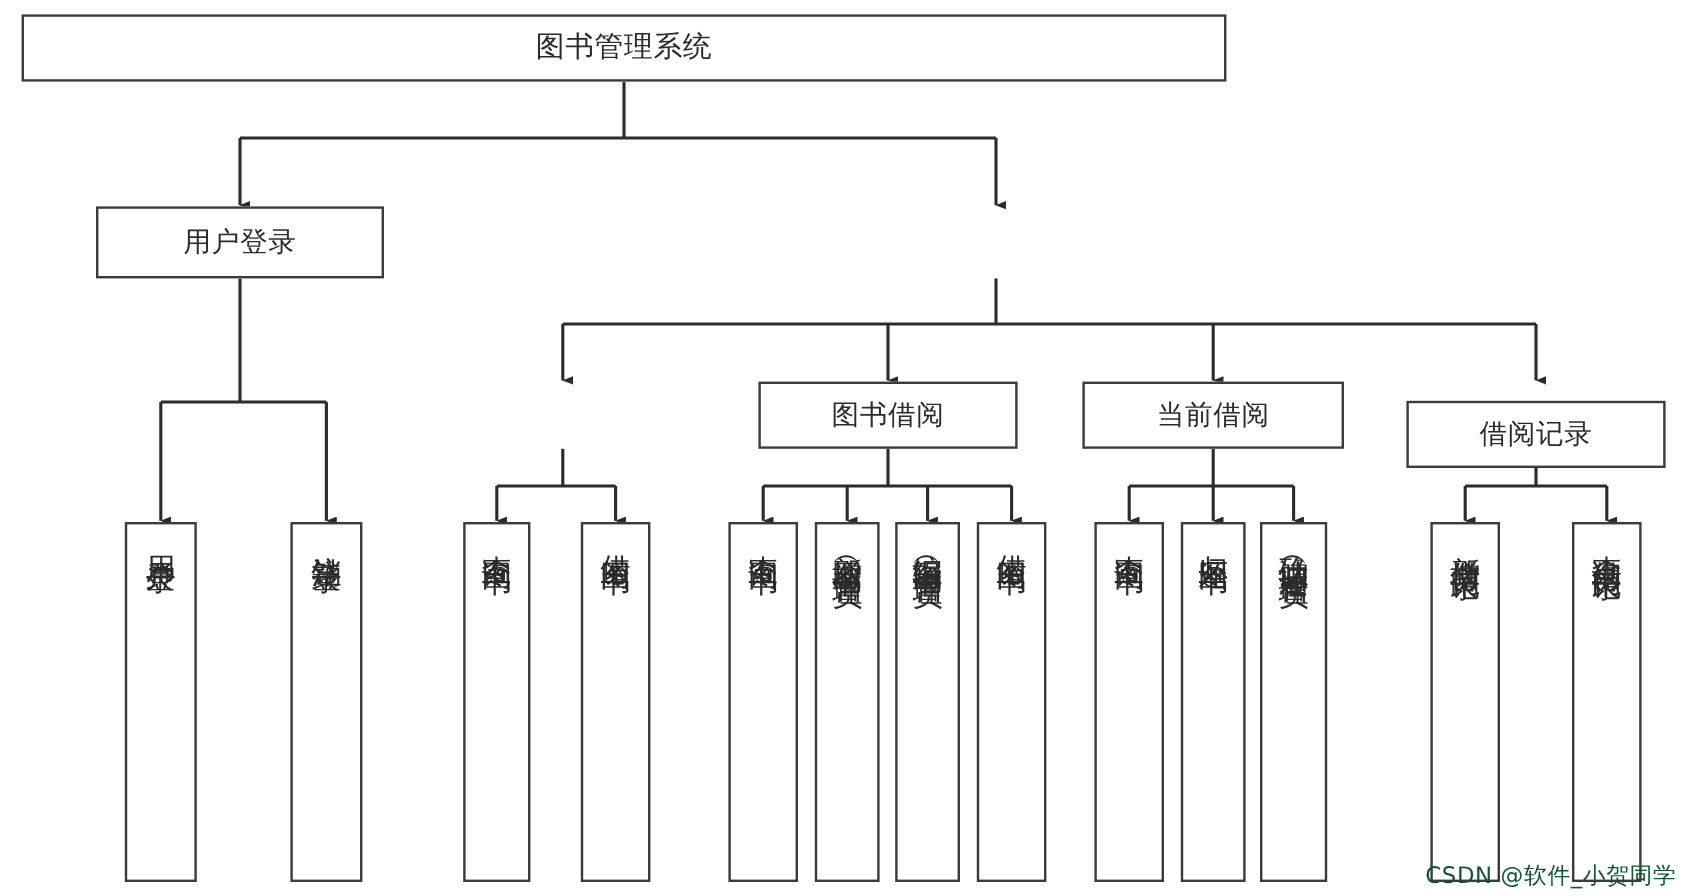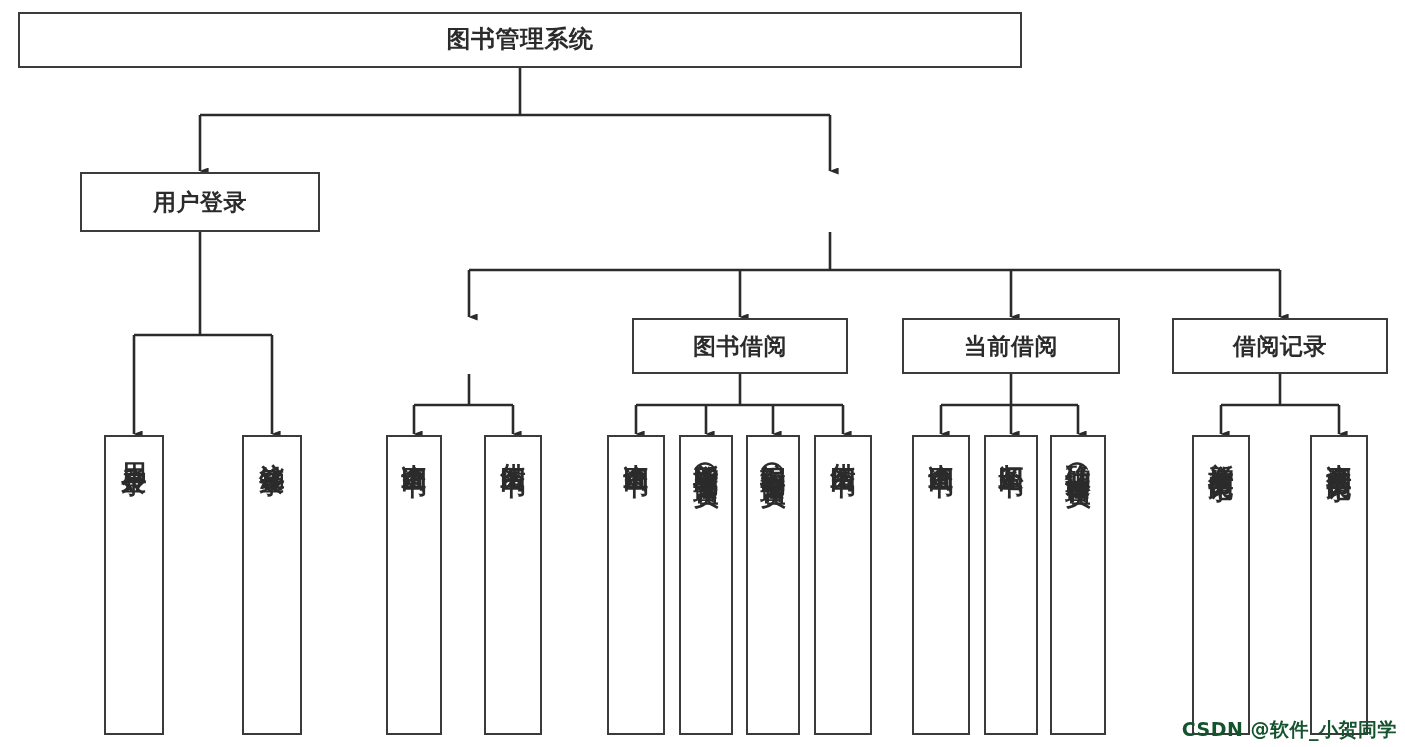--- a/index.html
+++ b/index.html
@@ -10,21 +10,20 @@
   }
   body {
     font-family: "DejaVu Sans", "Liberation Sans", sans-serif;
   }
   #canvas {
     position: relative;
     width: 1405px;
     height: 747px;
     background: #ffffff;
     overflow: hidden;
-    font-weight: bold;
   }
   #edges {
     position: absolute;
     left: 0;
     top: 0;
     width: 1405px;
     height: 747px;
     pointer-events: none;
   }
   .node {
@@ -129,21 +128,21 @@
   <div class="node horiz" style="left: 80px; top: 172px; width: 240px; height: 60px; border-color: rgb(59, 59, 59); background: rgb(255, 255, 255);">
     <span class="label">用户登录</span>
   </div>
 
   <div class="node horiz" style="left: 632px; top: 318px; width: 216px; height: 56px; border-color: rgb(59, 59, 59); background: rgb(255, 255, 255);">
     <span class="label">图书借阅</span>
   </div>
   <div class="node horiz" style="left: 902px; top: 318px; width: 218px; height: 56px; border-color: rgb(59, 59, 59); background: rgb(255, 255, 255);">
     <span class="label">当前借阅</span>
   </div>
-  <div class="node horiz" style="left: 1172px; top: 318px; width: 216px; height: 56px; border-color: rgb(59, 59, 59); background: rgb(255, 255, 255);">
+  <div class="node horiz" style="left: 1172px; top: 334px; width: 216px; height: 56px; border-color: rgb(59, 59, 59); background: rgb(255, 255, 255);">
     <span class="label">借阅记录</span>
   </div>
 
   <div class="node vert" style="left: 104px; top: 435px; width: 60px; height: 300px; border-color: rgb(59, 59, 59); background: rgb(255, 255, 255);">
     <span class="label">用户登录</span>
   </div>
   <div class="node vert" style="left: 242px; top: 435px; width: 60px; height: 300px; border-color: rgb(59, 59, 59); background: rgb(255, 255, 255);">
     <span class="label">注销登录</span>
   </div>
 

